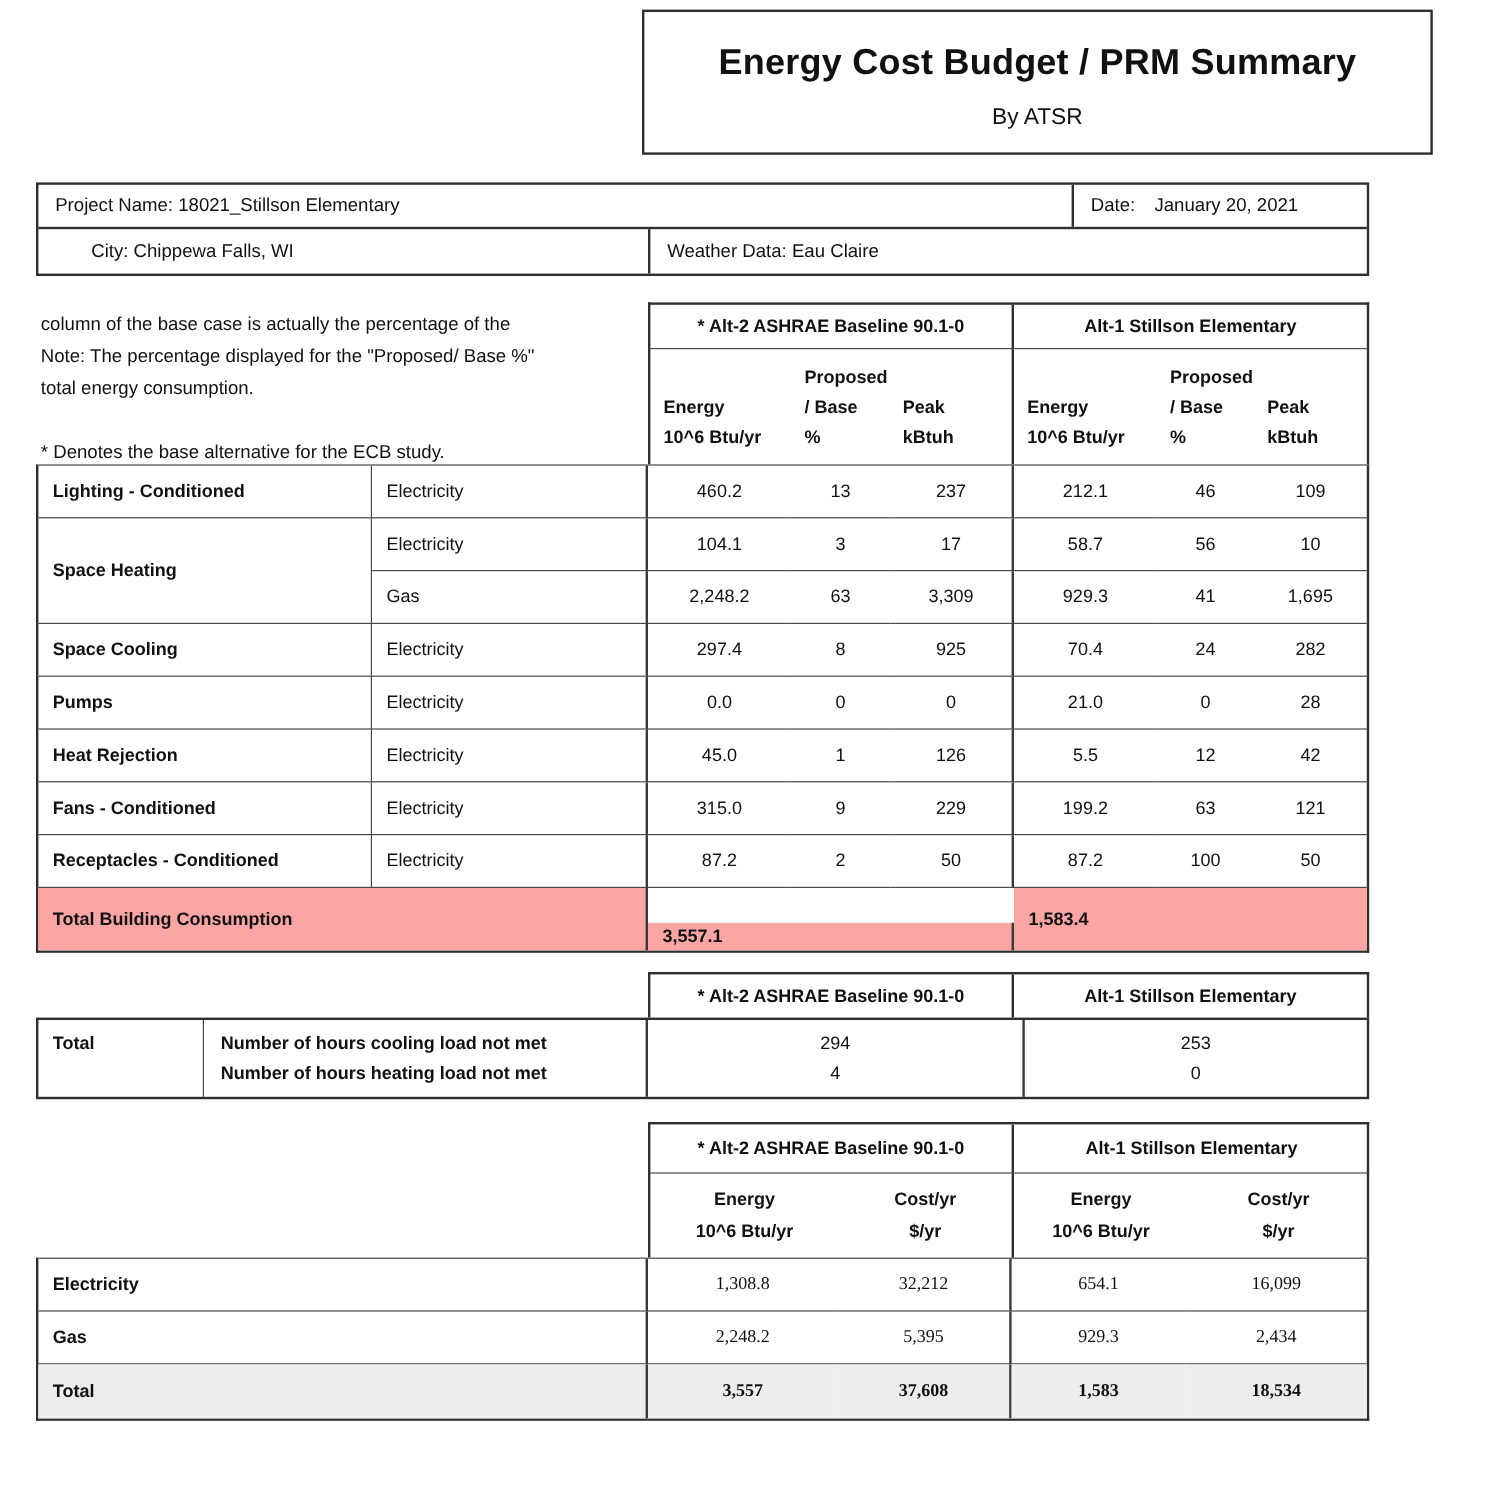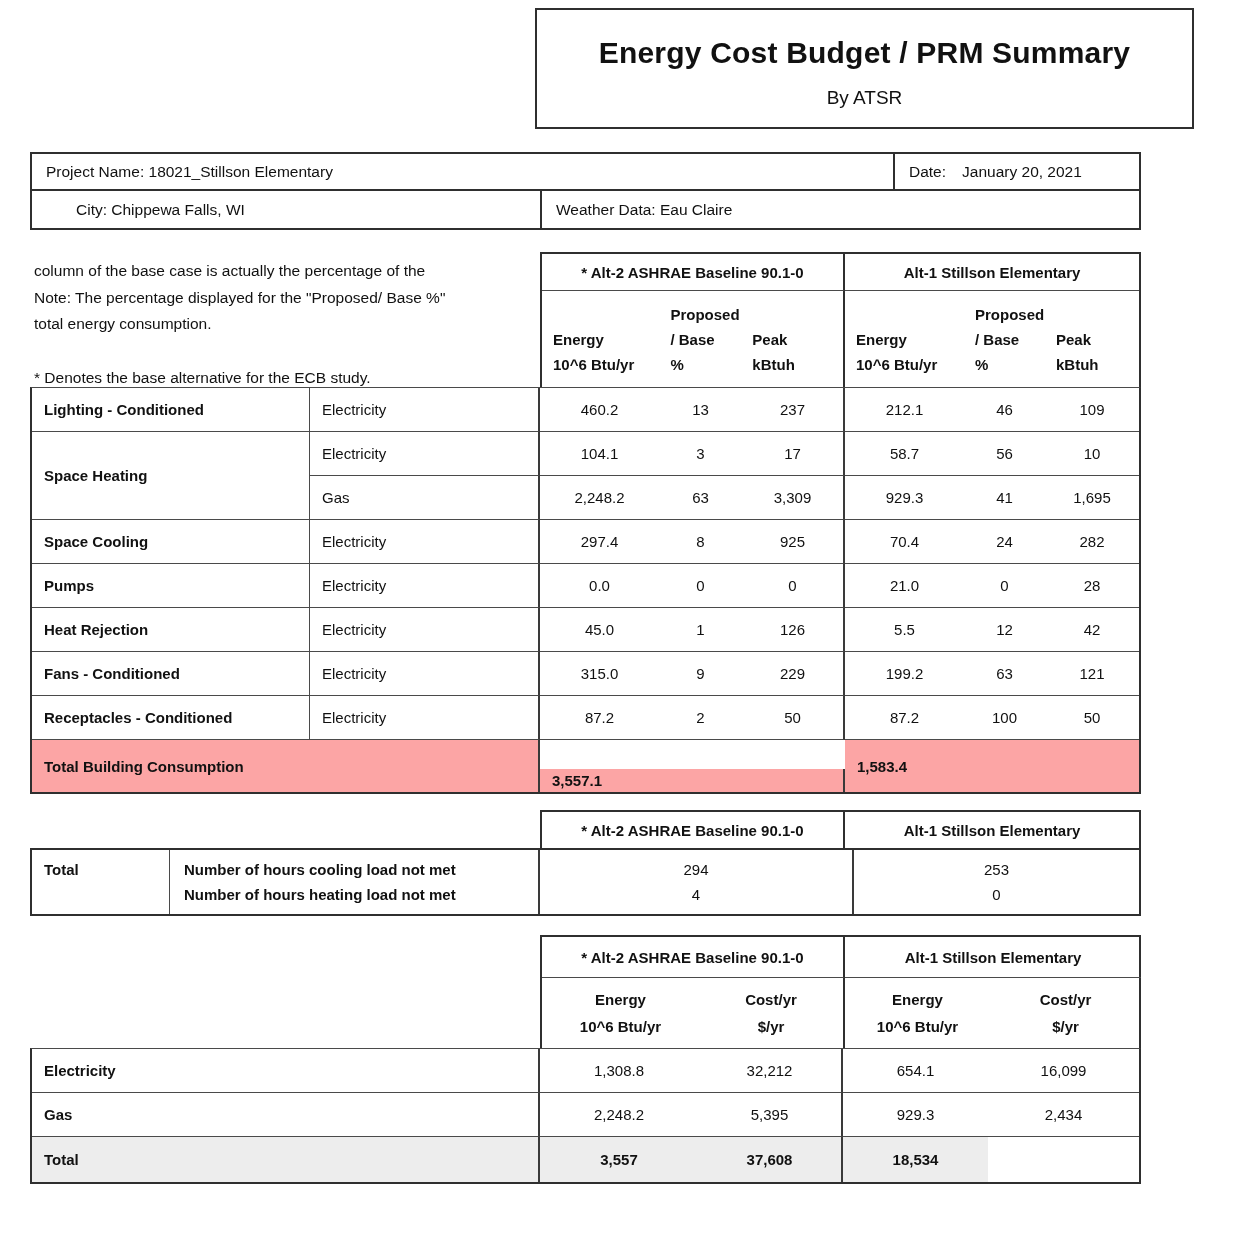--- a/index.html
+++ b/index.html
@@ -89,21 +89,21 @@
   .cscol.e2 { width:158px; } .cscol.c2 { width:145px; }
   .cscol.e1 { width:145px; } .cscol.c1 { width:151px; }
 
   .cost-grid { position:absolute; left:30px; top:1048px; width:1111px;
                border:2px solid #2f2f2f; border-top:1px solid #4a4a4a;
                display:grid; grid-template-columns:508px 158px 145px 145px 151px;
                grid-template-rows:44px 44px 45px; }
   .cost-grid > div { display:flex; align-items:center; font-size:15px;
                      border-bottom:1px solid #4a4a4a; }
   .clabel { font-weight:bold; padding-left:12px; border-right:2px solid #3a3a3a; }
-  .cval { justify-content:center; }
+  .cval { justify-content:center;font-family:Liberation Serif, serif; }
   .cval.gend { border-right:2px solid #3a3a3a; }
   .cost-grid > .trow-cell { background:#ededed; font-weight:bold; border-bottom:none; }
 </style>
 </head>
 <body>
 
 <div id="page">
 
   <div class="title-box">
     <h1>Energy Cost Budget / PRM Summary</h1>
@@ -298,16 +298,17 @@
 
     <div class="clabel">Gas</div>
     <div class="cval">2,248.2</div>
     <div class="cval gend">5,395</div>
     <div class="cval">929.3</div>
     <div class="cval">2,434</div>
 
     <div class="trow-cell clabel">Total</div>
     <div class="trow-cell cval">3,557</div>
     <div class="trow-cell cval gend">37,608</div>
+    <div class="trow-cell cval">1,583</div>
     <div class="trow-cell cval">18,534</div>
   </div>
 
 </div>
 
 </body></html>

